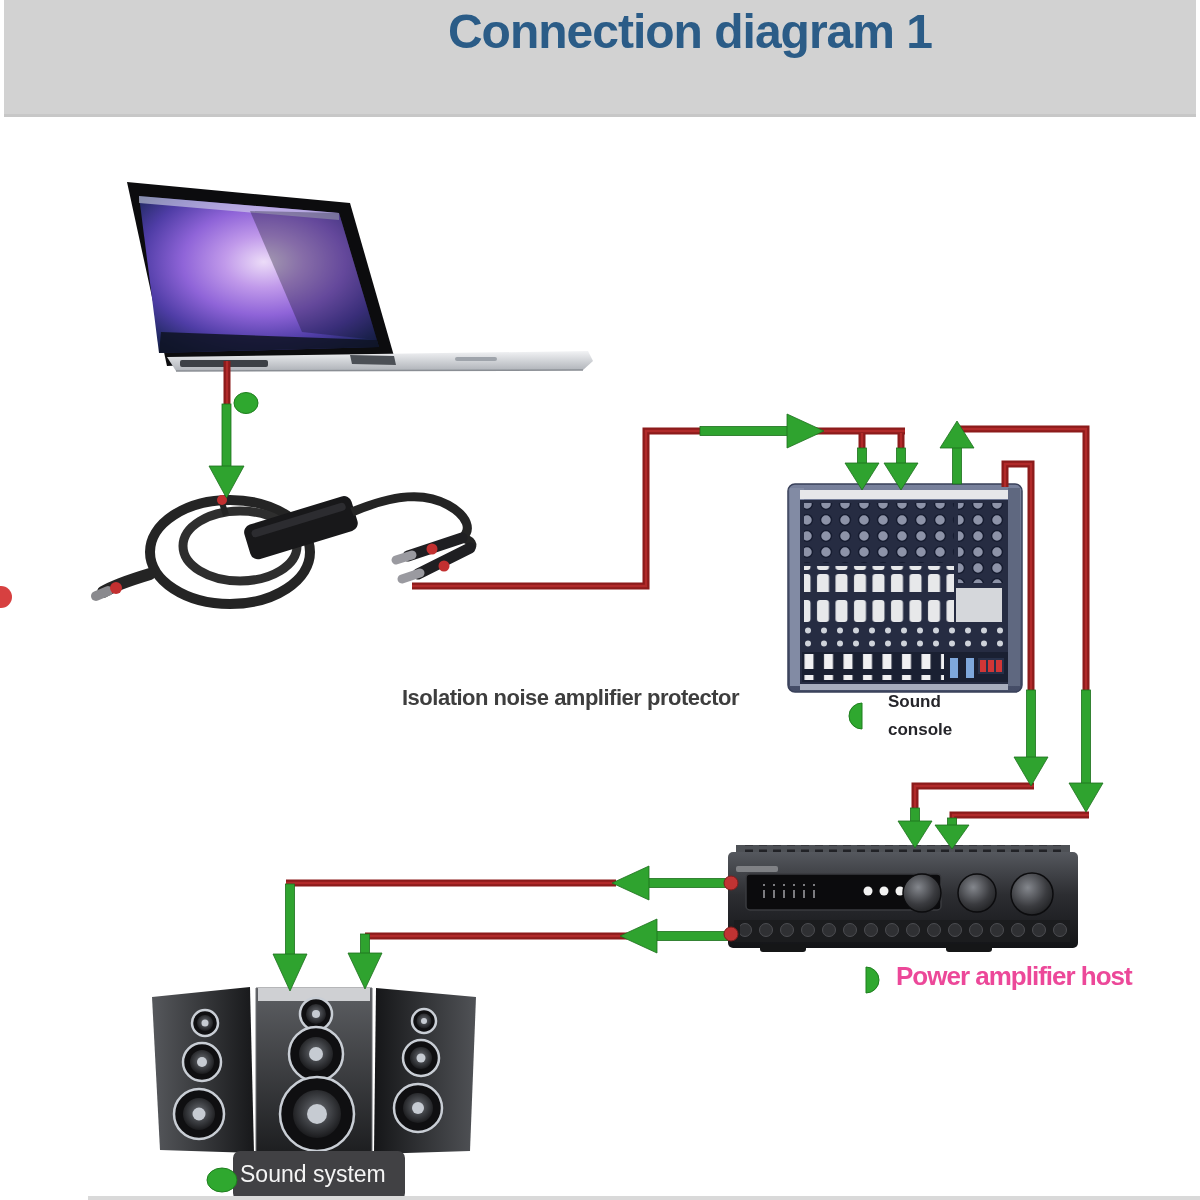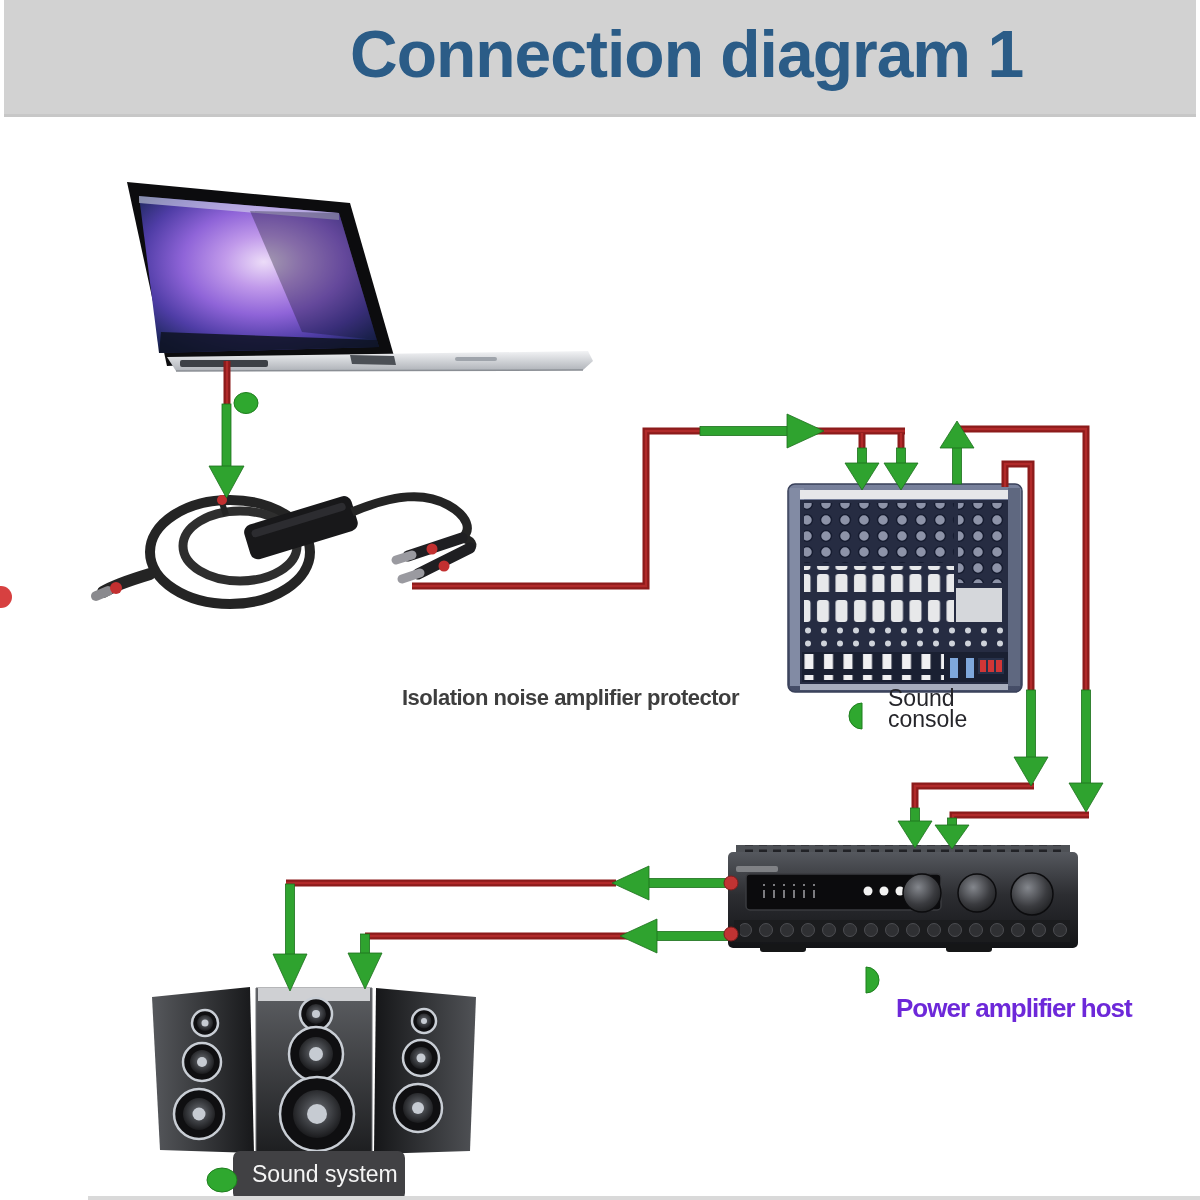--- a/index.html
+++ b/index.html
@@ -1,29 +1,29 @@
 <!DOCTYPE html>
 <html><head>
 <meta charset="utf-8">
 <style>
   html,body{margin:0;padding:0;background:#ffffff;}
   .stage{position:relative;width:1200px;height:1200px;overflow:hidden;background:#fff;
          font-family:"Liberation Sans",sans-serif;}
   .header-band{position:absolute;left:4px;top:0;width:1192px;height:114px;background:#d2d2d2;
                border-bottom:3px solid #c7c7c7;}
-  .page-title{position:absolute;left:350px;top:4px;width:680px;
-              font-size:66px;font-weight:600;letter-spacing:-1px;color:#2b5c87;margin-top:12px;}
+  .page-title{position:absolute;left:350px;top:4px;width:680px;text-align:center;
+              font-size:48px;font-weight:600;letter-spacing:-1px;color:#2b5c87;}
   .diagram-svg{position:absolute;left:0;top:0;width:1200px;height:1200px;}
   .lbl{position:absolute;color:#2e2e2e;white-space:nowrap;}
   .lbl-laptop{left:283px;top:381px;font-size:28px;font-weight:600;letter-spacing:-1px;color:#1b1b1b;}
   .lbl-protector{left:402px;top:685px;font-size:22px;font-weight:600;letter-spacing:-0.5px;color:#3e3e3e;}
-  .lbl-console{left:888px;top:688px;width:80px;font-size:23px;font-weight:400;line-height:21px;
+  .lbl-console{left:888px;top:688px;width:80px;font-size:17px;font-weight:700;line-height:28px;
                color:#25252a;white-space:normal;}
-  .lbl-amp{left:896px;top:961px;font-size:26px;font-weight:600;letter-spacing:-1px;color:#6d28d9;margin-top:32px;}
-  .lbl-speakers{left:252px;top:1161px;font-size:23px;font-weight:500;color:#f4f4f4;}
+  .lbl-amp{left:896px;top:961px;font-size:26px;font-weight:600;letter-spacing:-1px;color:#ec4899;}
+  .lbl-speakers{left:240px;top:1161px;font-size:23px;font-weight:500;color:#f4f4f4;}
   .wire{fill:none;stroke:#8c1b1b;stroke-width:7;stroke-linejoin:miter;}
   .wire-core{fill:none;stroke:#b12a2a;stroke-width:2.4;stroke-linejoin:miter;}
   .garr{fill:#2fa32f;stroke:#1d701d;stroke-width:0.8;}
   .gdot{fill:#2fa82f;stroke:#1e7e1e;stroke-width:1;}
   .drvO{fill:#0f0f11;stroke:#c9ced5;stroke-width:2.5;}
   .drvC{fill:url(#coneG);}
   .drvP{fill:#c6cbd2;}
 </style>
 </head>
 <body>

